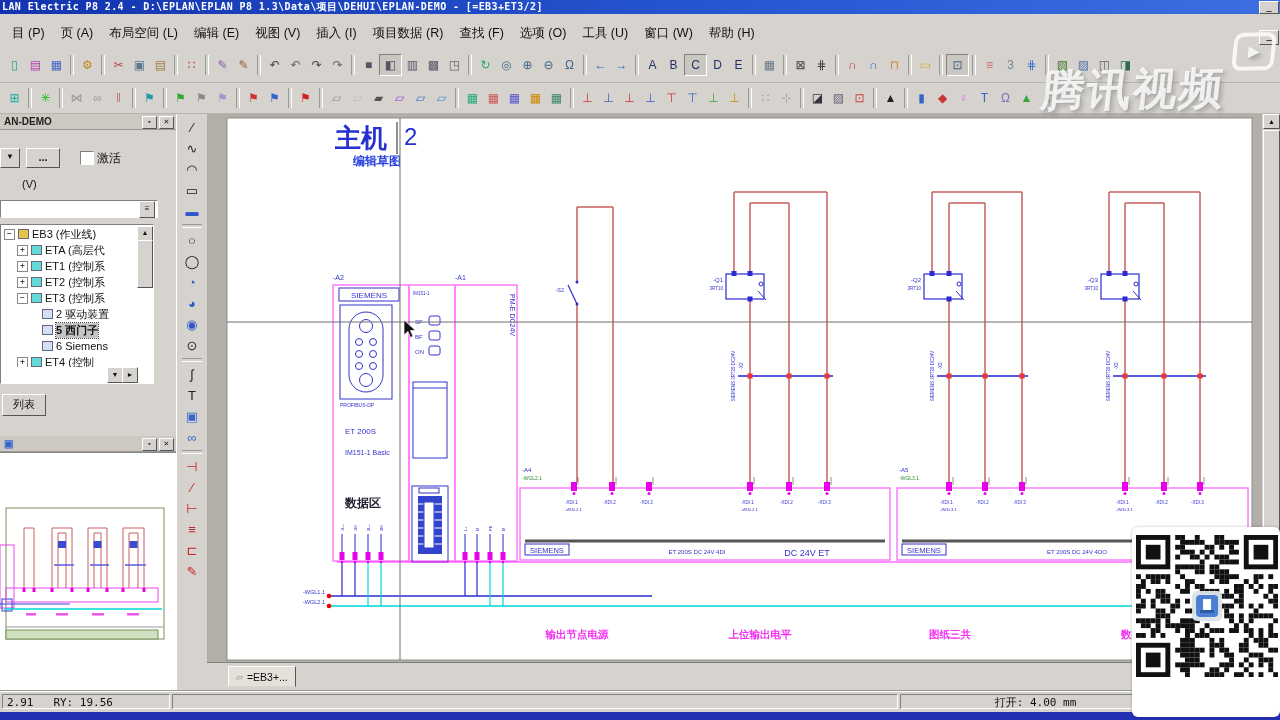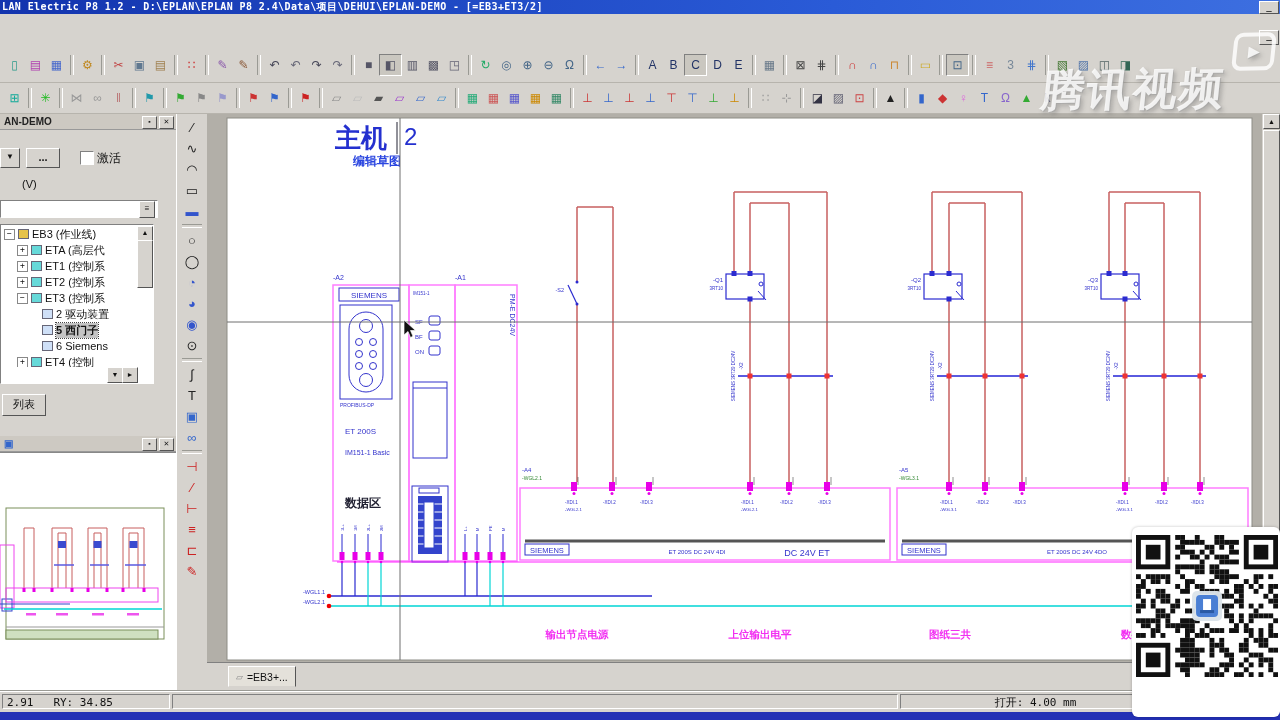--- a/index.html
+++ b/index.html
@@ -67,24 +67,38 @@
     box-shadow:0 0 3px rgba(0,0,0,.25);}
   svg{display:block;}
   svg text{font-family:"Liberation Sans",sans-serif;}
 </style>
 </head>
 <body>
 
 <div id="app">
 
   <div class="abs" id="titlebar">
-    <span>LAN Electric P8 1.2 - D:\EPLAN\EPLAN P8 2.4\Data\项目\DEHUI\EPLAN-DEMO - [=EB3+ET3/2]</span>
+    <span>LAN Electric P8 2.4 - D:\EPLAN\EPLAN P8 1.3\Data\项目\DEHUI\EPLAN-DEMO - [=EB3+ET3/2]</span>
   </div>
   <div class="abs winbtn" style="left:1259px;top:1px;width:18px;height:11px;">_</div>
 
+  <div class="abs" id="menubar">
+      <span class="menu-item">目 (P)</span>
+      <span class="menu-item">页 (A)</span>
+      <span class="menu-item">布局空间 (L)</span>
+      <span class="menu-item">编辑 (E)</span>
+      <span class="menu-item">视图 (V)</span>
+      <span class="menu-item">插入 (I)</span>
+      <span class="menu-item">项目数据 (R)</span>
+      <span class="menu-item">查找 (F)</span>
+      <span class="menu-item">选项 (O)</span>
+      <span class="menu-item">工具 (U)</span>
+      <span class="menu-item">窗口 (W)</span>
+      <span class="menu-item">帮助 (H)</span>
+    </div>
   <div class="abs winbtn" style="left:1259px;top:30px;width:18px;height:13px;">_</div>
 
   <div class="abs tbrow" id="tb1" style="top:47px;height:36px;">
       <div class="tbtn" style="color: rgb(42, 154, 138);">▯</div>
       <div class="tbtn" style="color: rgb(176, 64, 176);">▤</div>
       <div class="tbtn" style="color: rgb(68, 102, 204);">▦</div>
       <div class="tsep"></div>
       <div class="tbtn" style="color: rgb(192, 136, 32);">⚙</div>
       <div class="tsep"></div>
       <div class="tbtn" style="color: rgb(192, 64, 64);">✂</div>
@@ -615,21 +629,21 @@
 
   <div class="abs" id="tabstrip">
     <div id="sheettab">
       <span style="color:#888;font-size:9px;">▱</span>
       <span>=EB3+...</span>
     </div>
   </div>
 
   <div class="abs" id="statusbar">
     <div class="sfield" style="left:2px;width:168px;">
-      <span>2.91</span>&nbsp;&nbsp;&nbsp;<span>RY: 34.85</span>
+      <span>2.91</span>&nbsp;&nbsp;&nbsp;<span>RY: 19.56</span>
     </div>
     <div class="sfield" style="left:172px;width:726px;"></div>
     <div class="sfield" style="left:900px;width:271px;text-align:center;">
       <span>打开: 4.00 mm</span>
     </div>
   </div>
   <div class="abs" style="left:0;top:712px;width:1280px;height:8px;background:#2330b5;"></div>
 
   <div class="abs" id="watermark">
     <div id="wm-logo"><span>▶</span></div>

